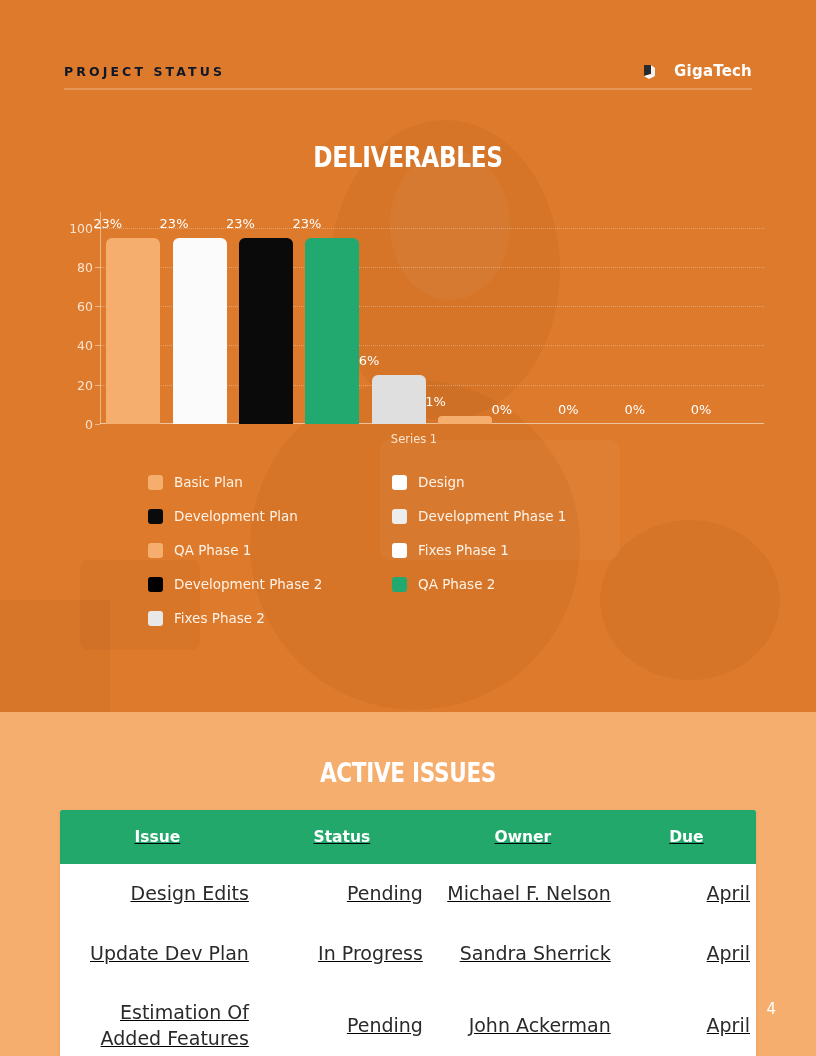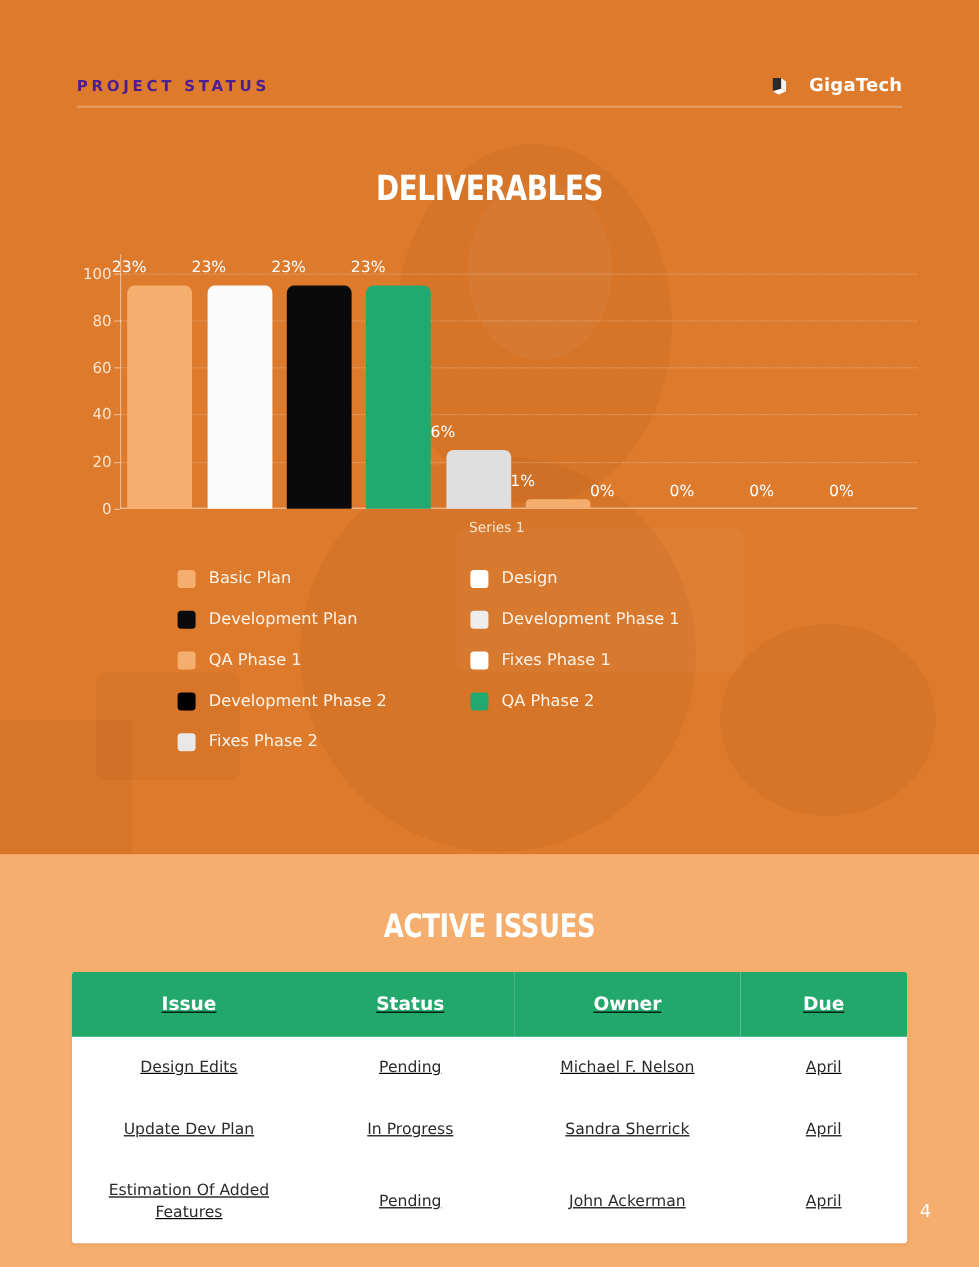--- a/index.html
+++ b/index.html
@@ -24,21 +24,21 @@
   .bg-photo .blob{position:absolute;border-radius:50%;background:rgba(255,255,255,0.045);}
   .bg-photo .blob.dark{background:rgba(120,50,10,0.07);}
   .bg-photo .rect{position:absolute;background:rgba(255,255,255,0.04);}
   .bg-photo .rect.dark{background:rgba(120,50,10,0.06);}
 
   .header{
     position:absolute;left:64px;top:62px;width:688px;
     display:flex;align-items:center;justify-content:space-between;
   }
   .header-title{
-    font-size:12.5px;letter-spacing:3.1px;color:#4c1d95;font-weight:600;
+    font-size:12.5px;letter-spacing:3.1px;color:#0f172a;font-weight:600;
   }
   .logo{display:flex;align-items:center;gap:16px;}
   .logo-mark{width:17px;height:17px;position:relative;}
   .logo-text{font-size:15px;font-weight:bold;color:#FFFFFF;letter-spacing:.2px;}
   .header-rule{
     position:absolute;left:64px;top:88px;width:688px;height:2px;
     background:rgba(255,255,255,0.22);
   }
 
   .chart-title{
@@ -103,21 +103,21 @@
     background:#FFFFFF;border-radius:2px;overflow:hidden;
     box-shadow:0 1px 3px rgba(120,60,10,0.12);
     text-decoration:underline;
   }
   table{width:100%;border-collapse:collapse;}
   thead th{
     background:#23A86C;color:#FFFFFF;font-size:15.5px;font-weight:bold;
     padding:18px 4px;text-align:center;
   }
   tbody td{
-    color:#2A2A2A;font-size:13px;padding:17px 6px;text-align:center;
+    color:#2A2A2A;font-size:19px;padding:17px 6px;text-align:right;
     line-height:1.35;
   }
   .col-issue{width:28%;}
   .col-status{width:25%;}
   .col-owner{width:27%;}
   .col-due{width:20%;}
   .page-num{
     position:absolute;right:40px;top:288px;font-size:15px;color:#FFFFFF;
   }
 </style>

